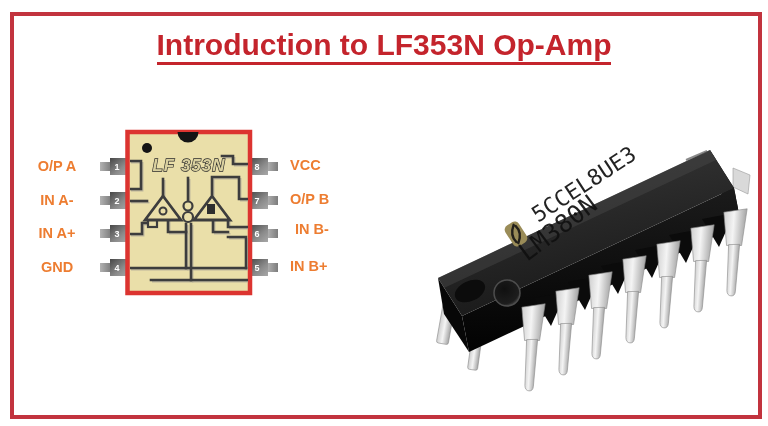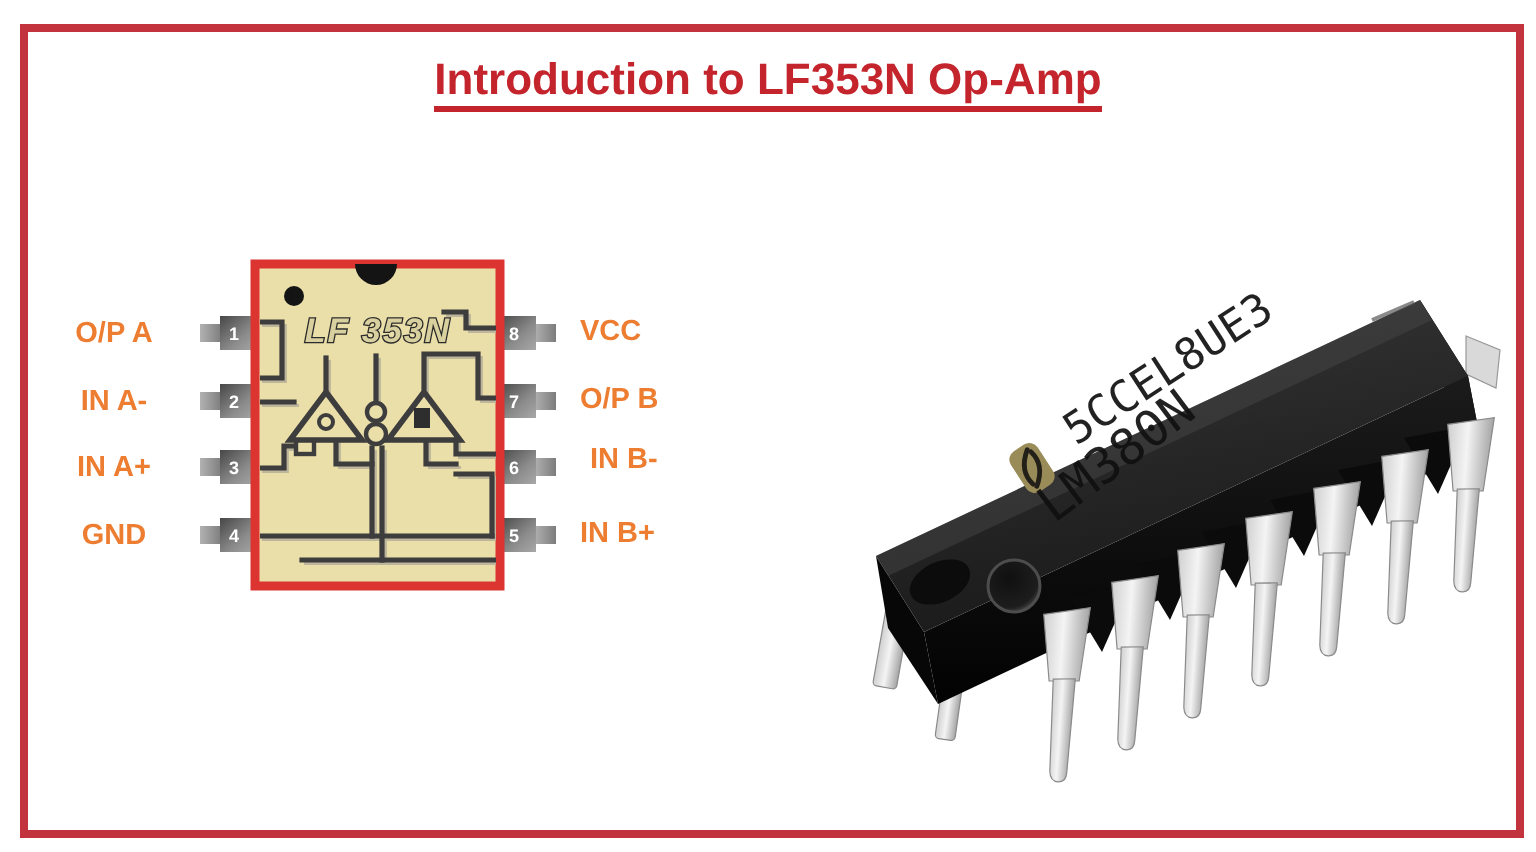--- a/index.html
+++ b/index.html
@@ -8,21 +8,21 @@
     font-family:"Liberation Sans",sans-serif;
   }
   #frame{
     position:absolute;left:10px;top:12px;width:744px;height:399px;
     border:4px solid #c2333e;pointer-events:none;
   }
   #title-wrap{
     position:absolute;left:0;top:28px;width:768px;text-align:center;
   }
   #title{
-    display:inline-block;color:#c4242c;font-size:22px;font-weight:bold;
+    display:inline-block;color:#c4242c;font-size:30px;font-weight:bold;
     letter-spacing:0px;border-bottom:3px solid #c4242c;padding-bottom:1px;line-height:1.1;
   }
   svg{position:absolute;left:0;top:0;}
   .pin-label{font-size:14.5px;font-weight:bold;}
   .pin-num{font-size:9px;font-weight:bold;fill:#ffffff;}
   .chip-label{font-size:17px;font-weight:bold;font-style:italic;letter-spacing:1px;
     fill:#d9d09f;stroke:#2a2a2a;stroke-width:1.3px;paint-order:stroke;}
   .marking{font-family:"DejaVu Sans Mono",monospace;fill:#101010;opacity:.92;}
 </style>
 </head>

